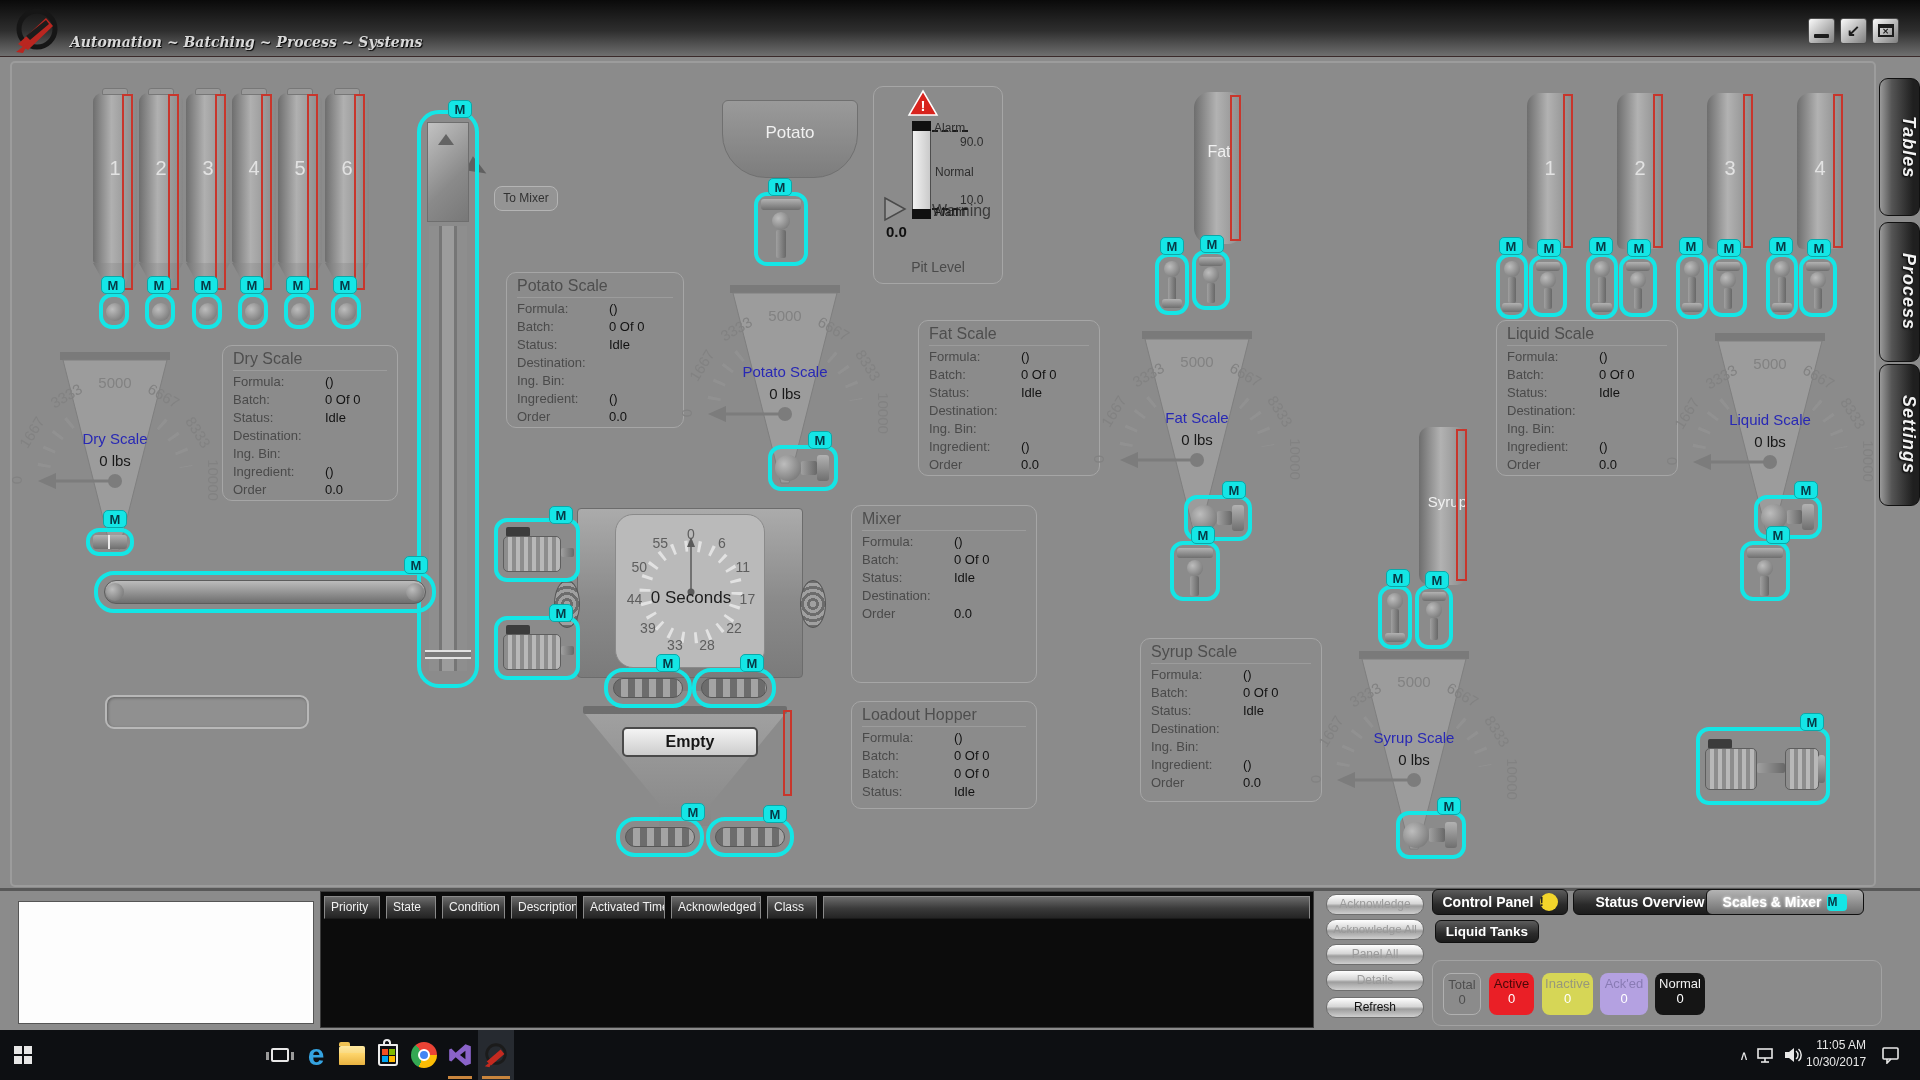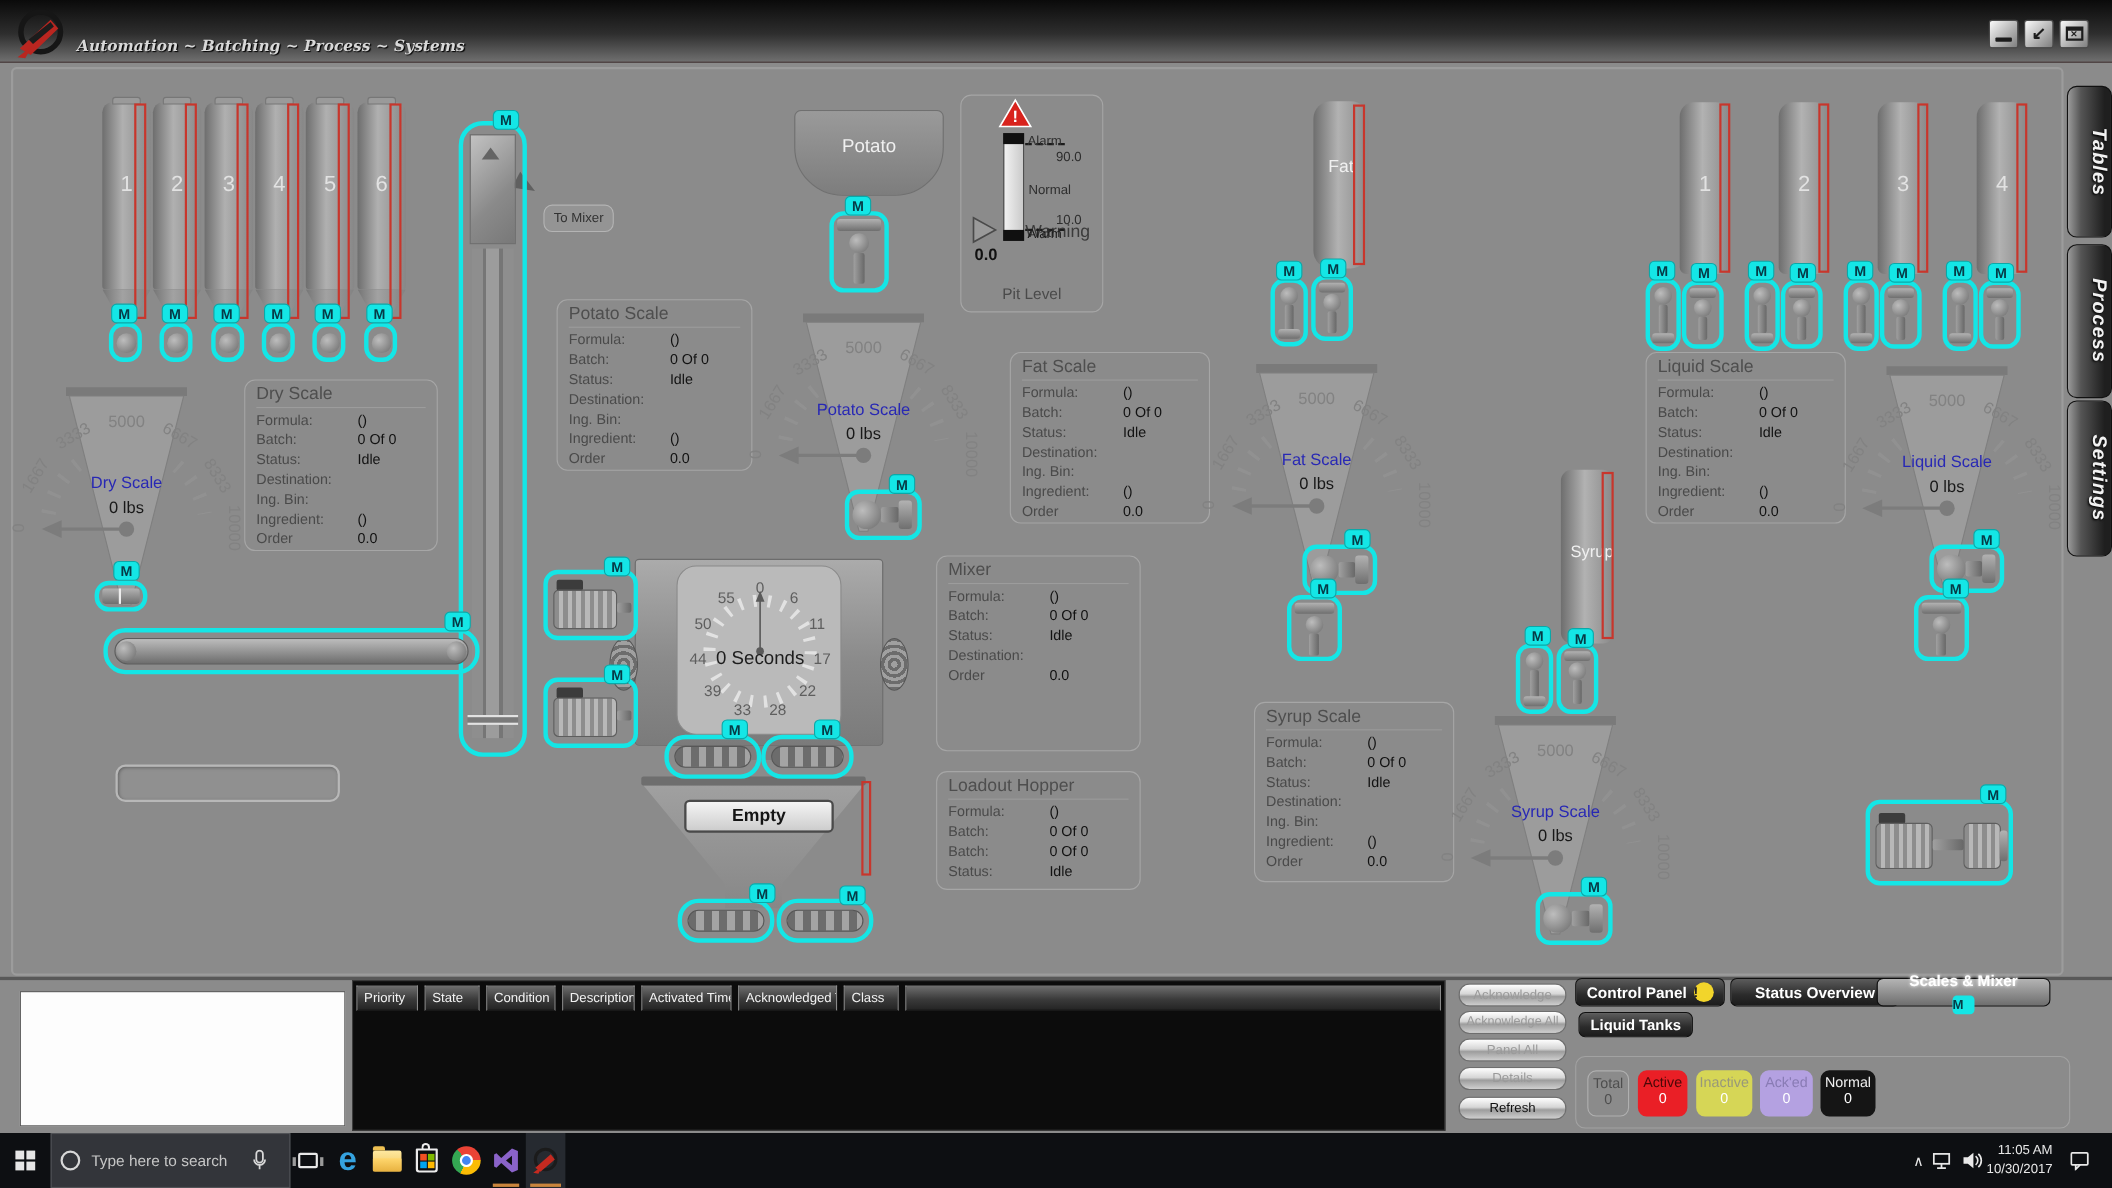--- a/index.html
+++ b/index.html
@@ -44,21 +44,21 @@
   .ck{font-size:14px;fill:#5e5e5e;text-anchor:middle;dominant-baseline:middle;}
   .ckc{font-size:17px;fill:#1d1d1d;text-anchor:middle;dominant-baseline:middle;}
   
   #alarm-list{position:absolute;left:18px;top:901px;width:296px;height:123px;background:#fdfdfd;border:1px solid #555;}
   #atable{position:absolute;left:320px;top:891px;width:994px;height:137px;background:#0c0c0c;border:1px solid #3c3c3c;}
   #athead{position:absolute;left:3px;top:4px;right:3px;display:flex;gap:6px;}
   .th{background:linear-gradient(180deg,#6b6b6b,#3a3a3a 55%,#242424);border:1px solid #8a8a8a;border-bottom-color:#1a1a1a;color:#f2f2f2;font-size:12px;padding:3px 0 4px 6px;white-space:nowrap;overflow:hidden;}
   .abtn{position:absolute;left:1326px;width:98px;height:21px;border-radius:10px;border:1px solid #6e6e6e;background:linear-gradient(180deg,#fff,#d6d6d6 45%,#9d9d9d 58%,#cfcfcf);font-size:12px;color:#9a9a9a;text-align:center;line-height:19px;}
   .abtn.en{color:#101010;}
   .nbtn{position:absolute;height:26px;border-radius:6px;border:1px solid #101010;background:linear-gradient(180deg,#5c5c5c,#2b2b2b 60%,#1c1c1c);color:#fff;font-size:14px;font-weight:bold;display:flex;align-items:center;justify-content:center;gap:6px;padding:0 8px;}
-  .nbtn.active{background:linear-gradient(180deg,#b4b4b4,#6e6e6e);text-shadow:0 0 3px #fff;flex-direction:column;}
+  .nbtn.active{background:linear-gradient(180deg,#b4b4b4,#6e6e6e);text-shadow:0 0 3px #fff;}
   #sb-frame{position:absolute;left:1432px;top:960px;width:450px;height:66px;border:1px solid #a2a2a2;border-radius:9px;}
   .sbadge{position:absolute;top:973px;height:42px;border-radius:8px;text-align:center;font-size:13px;padding-top:3px;}
   .sbadge .sv{color:#fff;}
   
   #tbar{position:absolute;left:0;top:1030px;width:1920px;height:50px;background:#0d0f12;}
   #tsearch{position:absolute;left:46px;top:1030px;width:218px;height:50px;background:#33353a;border:1px solid #515357;display:flex;align-items:center;gap:8px;padding:0 8px;}
   #tsearch input{background:transparent;border:none;outline:none;color:#cfcfcf;font-size:14px;width:140px;}
   #tsearch input::placeholder{color:#c6c6c6;}
   .tico{position:absolute;top:1030px;width:36px;height:50px;display:flex;align-items:center;justify-content:center;}
   .uline{position:absolute;top:1076px;height:3px;background:#c9853d;}
@@ -720,29 +720,20 @@
 
   <div id="tbar"></div>
   <div class="tico" style="left:2px;width:42px">
       <div style="display:grid;grid-template-columns:8px 8px;grid-template-rows:8px 8px;gap:2px">
         <div style="background:#e6e6e6"></div>
         <div style="background:#e6e6e6"></div>
         <div style="background:#e6e6e6"></div>
         <div style="background:#e6e6e6"></div>
       </div>
     </div>
-  <div id="tsearch">
-    <span style="width:18px;height:18px;border:2px solid #d8d8d8;border-radius:50%;flex:none"></span>
-    <input type="text" placeholder="Type here to search" style="">
-    <svg width="14" height="20" viewBox="0 0 14 20">
-        <rect x="4" y="1" width="6" height="11" rx="3" fill="none" stroke="#d8d8d8" stroke-width="1.6"></rect>
-        <path d="M2 9 a5 5 0 0 0 10 0" fill="none" stroke="#d8d8d8" stroke-width="1.6"></path>
-        <line x1="7" y1="14" x2="7" y2="18" stroke="#d8d8d8" stroke-width="1.6"></line>
-      </svg>
-  </div>
   <div class="tico" style="left:262px">
       <div style="width:18px;height:14px;border:2px solid #e8e8e8;border-radius:2px;position:relative">
         <div style="position:absolute;left:-7px;top:2px;width:3px;height:8px;background:#9a9a9a"></div>
         <div style="position:absolute;right:-7px;top:2px;width:3px;height:8px;background:#9a9a9a"></div>
       </div>
     </div>
   <div class="tico" style="left:298px">
       <span style="color:#35a3e0;font-size:30px;font-weight:bold;line-height:30px">e</span>
     </div>
   <div class="tico" style="left:334px">

